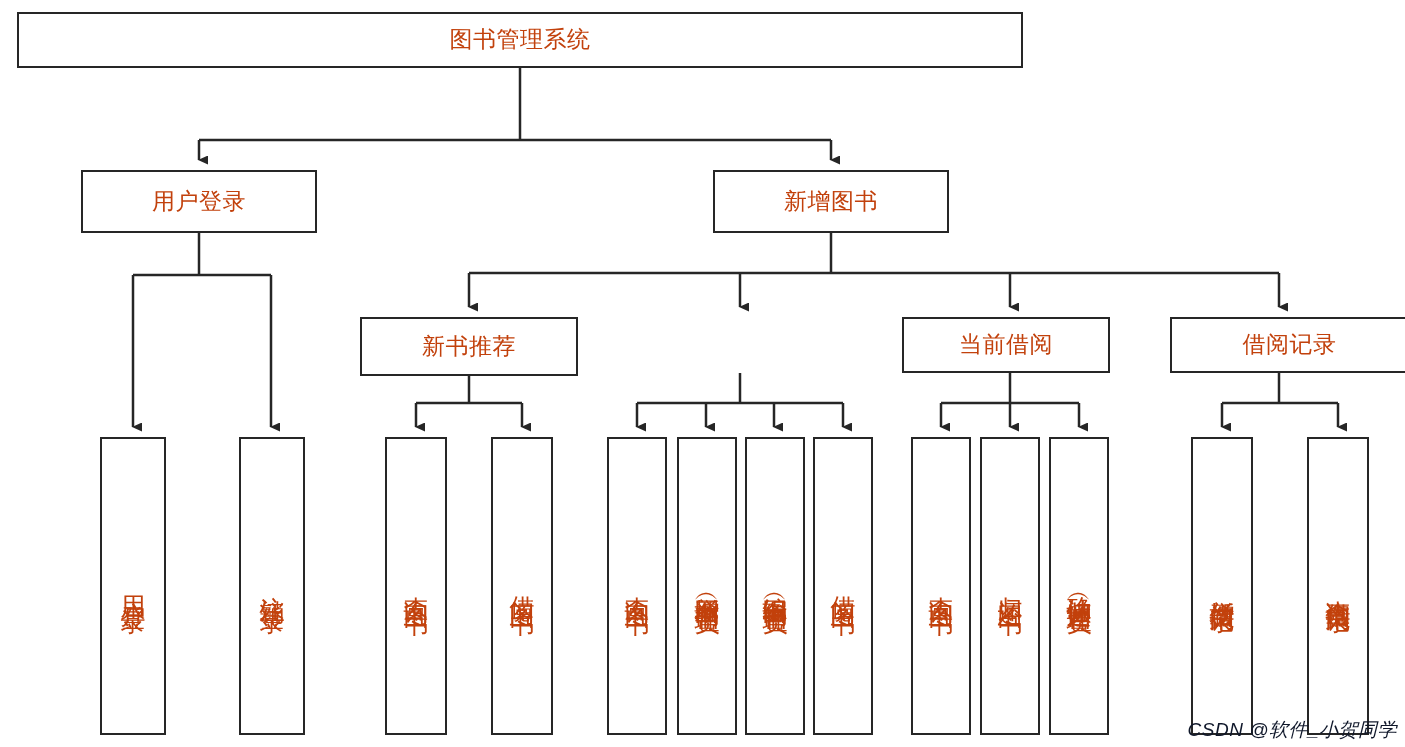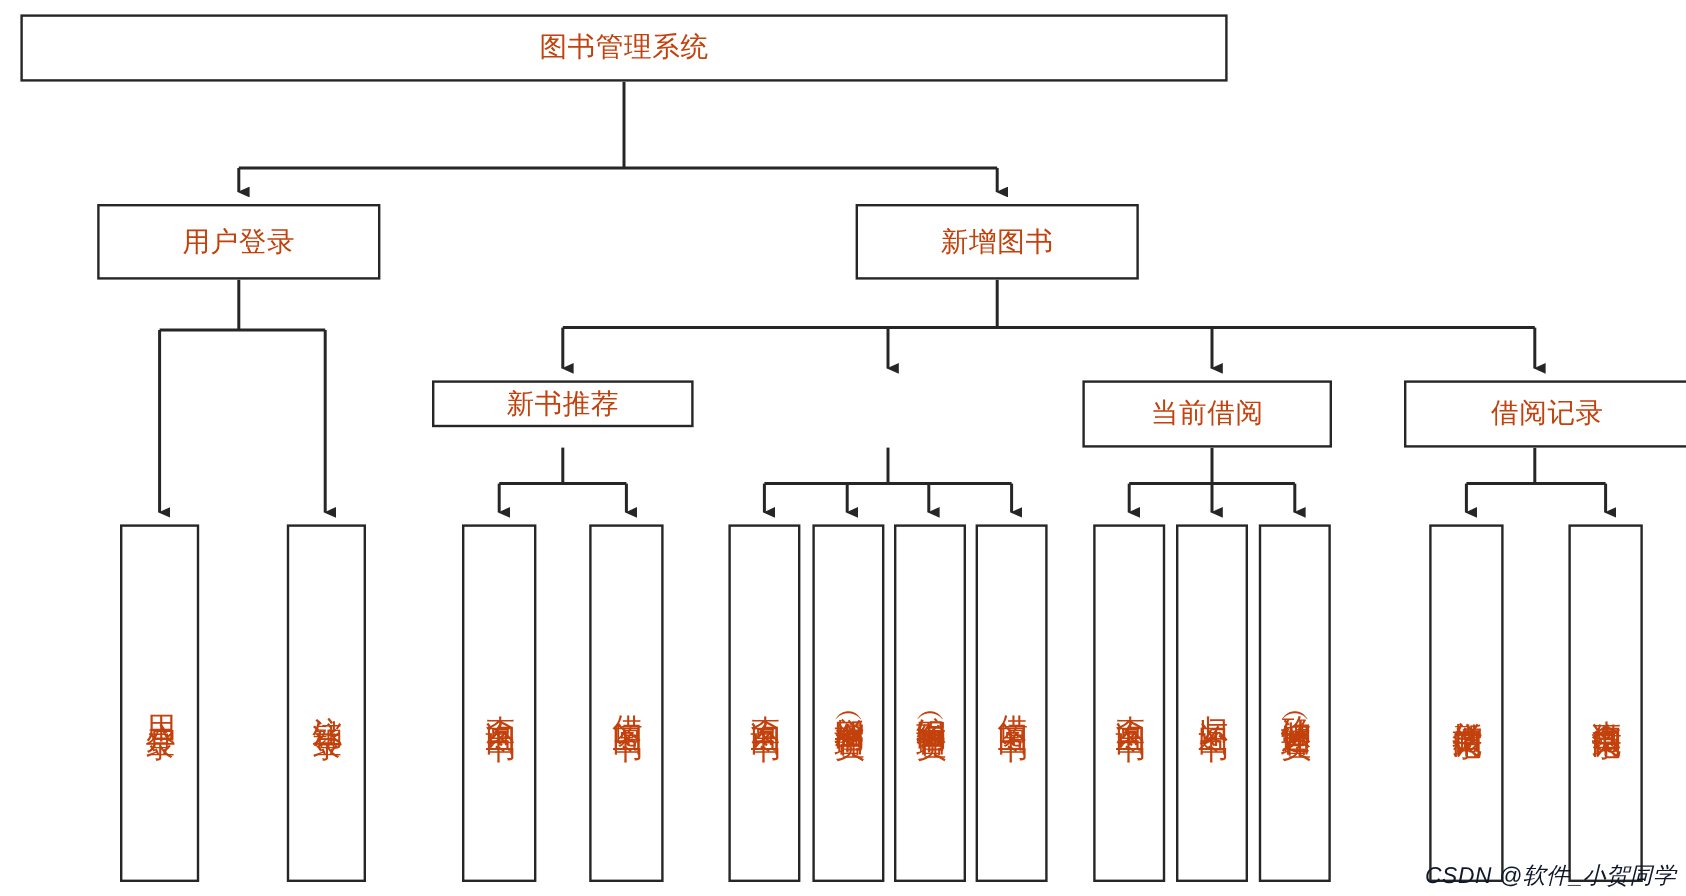--- a/index.html
+++ b/index.html
@@ -133,21 +133,21 @@
   </div>
 
   <div class="node h" style="left:81px;top:170px;width:236px;height:63px;">
     <span class="node-label">用户登录</span>
   </div>
 
   <div class="node h" style="left:713px;top:170px;width:236px;height:63px;">
     <span class="node-label">新增图书</span>
   </div>
 
-  <div class="node h" style="left:360px;top:317px;width:218px;height:39px;">
+  <div class="node h" style="left:360px;top:317px;width:218px;height:59px;">
     <span class="node-label">新书推荐</span>
   </div>
 
 
   <div class="node h" style="left:902px;top:317px;width:208px;height:56px;">
     <span class="node-label">当前借阅</span>
   </div>
 
   <div class="node h" style="left:1170px;top:317px;width:239px;height:56px;">
     <span class="node-label">借阅记录</span>

